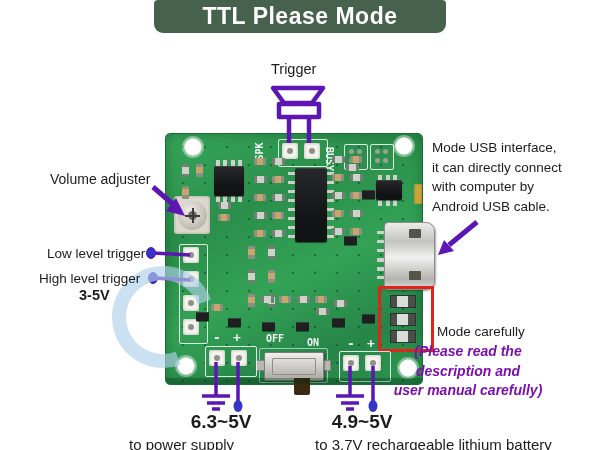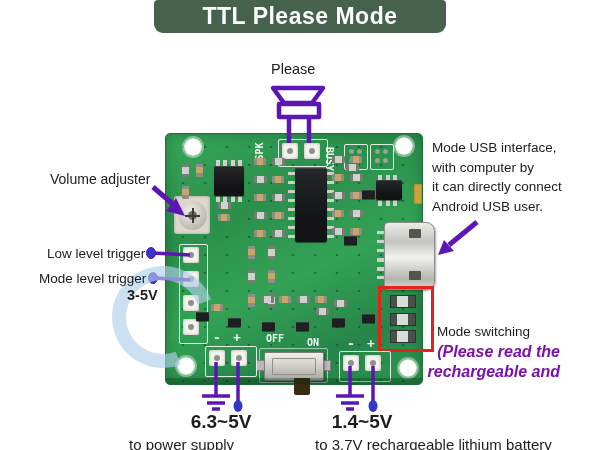--- a/index.html
+++ b/index.html
@@ -8,22 +8,22 @@
 
   
   .banner{position:absolute;left:154px;top:0;width:292px;height:33px;background:#46614c;
           border-radius:4px 4px 9px 9px;display:flex;align-items:center;justify-content:center;}
   .banner span{color:#fff;font-size:23px;font-weight:bold;letter-spacing:.5px;}
 
   
   .lbl{position:absolute;font-size:13.5px;color:#1c1c1c;white-space:nowrap;}
   .lbl.b{font-weight:bold;}
   .volt{position:absolute;font-weight:bold;font-size:19px;width:72px;text-align:center;white-space:nowrap;}
-  .note{position:absolute;left:400px;top:342px;width:160px;text-align:right;color:#7c10ac;
-        font-weight:bold;font-style:italic;font-size:16px;line-height:19.5px;}
+  .note{position:absolute;left:388px;top:342px;width:160px;text-align:center;color:#7c10ac;
+        font-weight:bold;font-style:italic;font-size:14px;line-height:19.5px;}
   .usbtxt{position:absolute;left:432px;top:138px;font-size:13.5px;line-height:19.5px;}
 
   
   .board{position:absolute;left:165px;top:133px;width:256px;height:250px;border-radius:5px;
          background-image:
            radial-gradient(rgba(8,54,24,.45) 1px, transparent 1.7px),
            linear-gradient(155deg,#37a65a 0%,#2a8f4b 30%,#33a255 55%,#268549 80%,#2f9a52 100%);
          background-size:22px 18px,100% 100%;background-position:6px 4px,0 0;
          border:1px solid #1a6e38;box-shadow:inset 0 0 14px rgba(0,45,15,.35);}
   .board::after{content:'';position:absolute;left:0;right:0;bottom:0;height:6px;
@@ -255,36 +255,37 @@
       <path d="M350,366 V396 M336,396 H364 M341,403 H359 M346,409 H354"></path>
     </g>
     <g>
       <line x1="373" y1="366" x2="373" y2="401" stroke="#5d16b4" stroke-width="3.5"></line>
       <ellipse cx="373" cy="406" rx="4.5" ry="6" fill="#3436c8"></ellipse>
     </g>
   </svg>
 
   <div class="wm-ring"></div>
 
-  <div class="lbl" style="left:271px;top:61px;font-size:14.5px;">Please</div>
+  <div class="lbl" style="left:271px;top:61px;font-size:14.5px;">Trigger</div>
   <div class="lbl" style="left:47px;top:246px;">Low level trigger</div>
   <div class="lbl" style="left:50px;top:171px;font-size:14px;">Volume adjuster</div>
-  <div class="lbl" style="left:39px;top:271px;">Mode level trigger</div>
-  <div class="lbl b" style="left:79px;top:287px;font-size:14.5px;margin-left:48px;">3-5V</div>
+  <div class="lbl" style="left:39px;top:271px;">High level trigger</div>
+  <div class="lbl b" style="left:79px;top:287px;font-size:14.5px;">3-5V</div>
 
   <div class="usbtxt">
     <div>Mode USB interface,</div>
+    <div>it can directly connect</div>
     <div>with computer by</div>
-    <div>it can directly connect</div>
-    <div>Android USB user.</div>
+    <div>Android USB cable.</div>
   </div>
 
-  <div class="lbl" style="left:437px;top:324px;">Mode switching</div>
+  <div class="lbl" style="left:437px;top:324px;">Mode carefully</div>
   <div class="note">
     <div>(Please read the</div>
-    <div>rechargeable and</div>
+    <div>description and</div>
+    <div>user manual carefully)</div>
   </div>
 
   <div class="volt" style="left:185px;top:411px;">6.3~5V</div>
-  <div class="volt" style="left:326px;top:411px;">1.4~5V</div>
+  <div class="volt" style="left:326px;top:411px;">4.9~5V</div>
   <div class="lbl" style="left:129px;top:436px;font-size:15px;">to power supply</div>
   <div class="lbl" style="left:315px;top:436px;font-size:15px;">to 3.7V rechargeable lithium battery</div>
 </div>
 
 </body></html>

